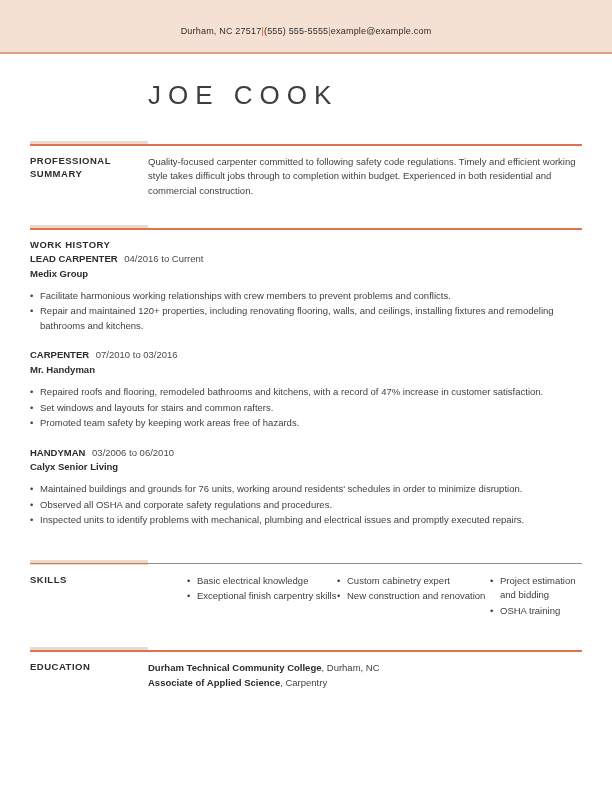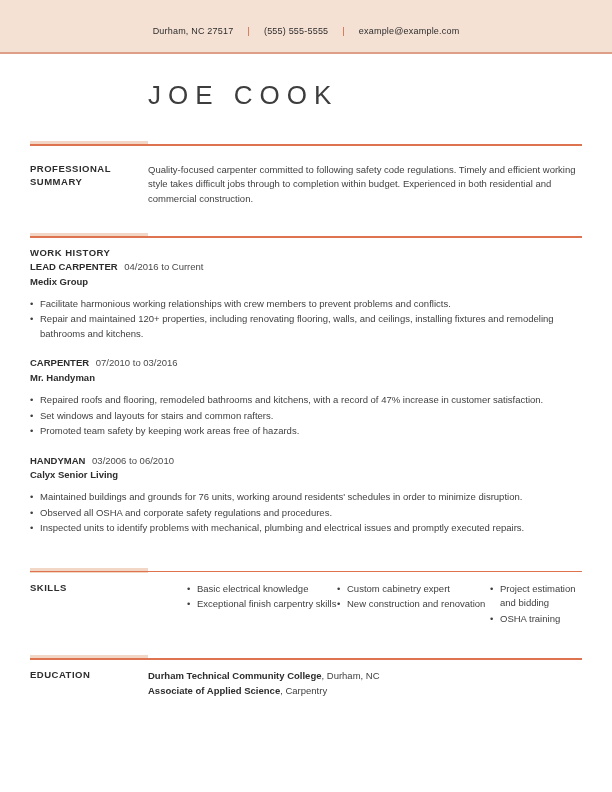--- a/index.html
+++ b/index.html
@@ -19,21 +19,20 @@
     border-bottom: 2.5px solid var(--band-border, #dd9f85);
     display: flex;
     align-items: center;
     justify-content: center;
     padding-top: 10px;
     box-sizing: border-box;
   }
   .contact {
     display: flex;
     align-items: center;
-    gap: 14px;
     font-size: 9px;
     letter-spacing: 0.2px;
     color: var(--heading, #3a3a3a);
   }
   .pipe { color: var(--accent-pipe, #c95d38); font-size: 9px; }
 
   
   .content { margin: 0 30px; width: 552px; }
 
   .name {
@@ -60,21 +59,21 @@
   .section-body { display: flex; padding-top: 9px; }
   .label-col {
     width: 118px; flex-shrink: 0;
     box-sizing: border-box; padding-right: 8px;
     font-size: 9.5px; font-weight: bold;
     letter-spacing: 0.5px; line-height: 1.35;
     color: var(--heading, #2d2d2d);
   }
   .content-col { flex: 1; font-size: 9.5px; line-height: 1.52; }
 
-  .pad-summary { padding-bottom: 27px; margin-top: 8px; }
+  .pad-summary { padding-bottom: 27px; }
   .pad-work    { padding-bottom: 31px; flex-direction: column; }
   .pad-skills  { padding-bottom: 28px; gap: 39px; }
 
   
   .job { margin-bottom: 15px; }
   .job:last-child { margin-bottom: 0; }
   .job-title { font-weight: bold; color: var(--heading, #2d2d2d); }
   .job-dates { margin-left: 4px; color: #4a4a4a; }
   .job-employer { font-weight: bold; color: var(--heading, #2d2d2d); }
 

